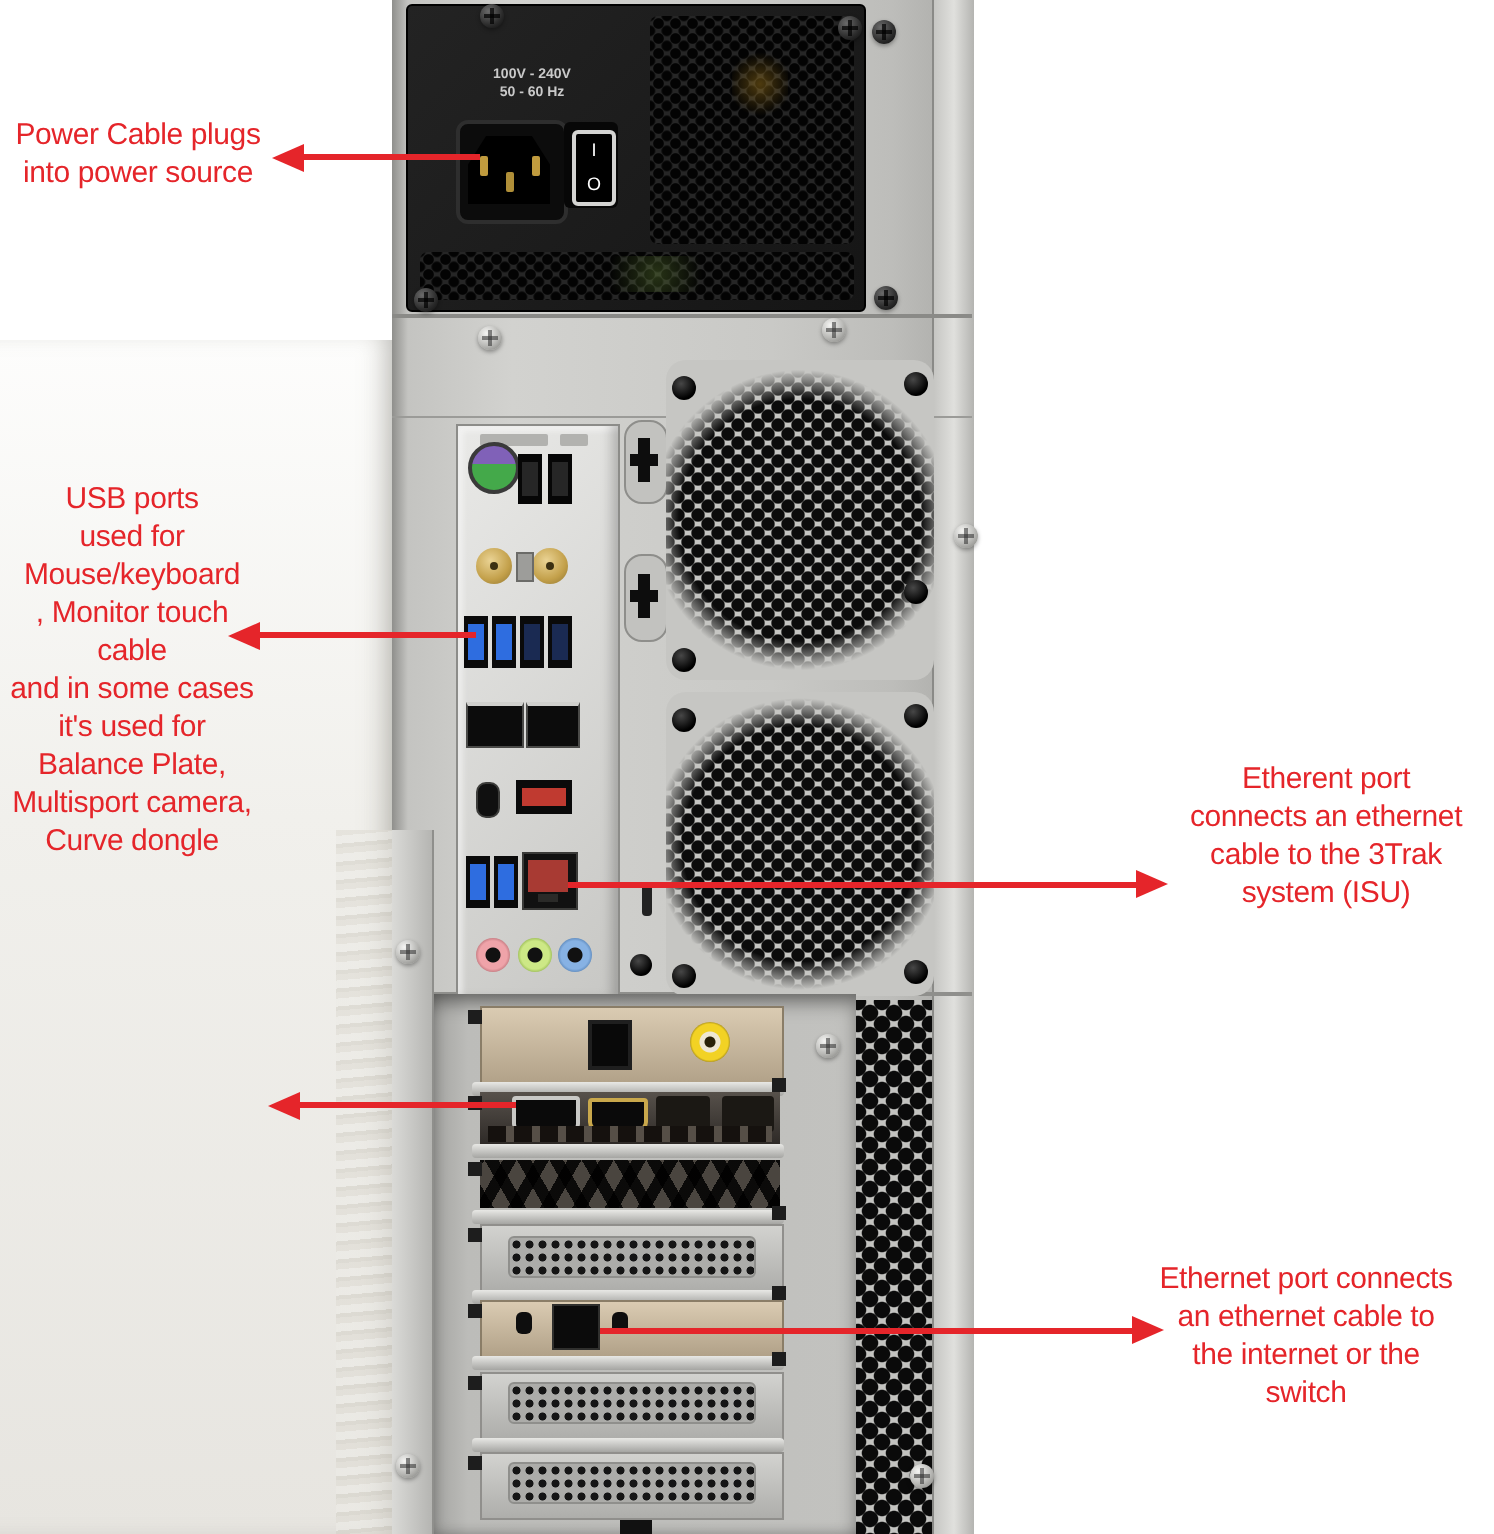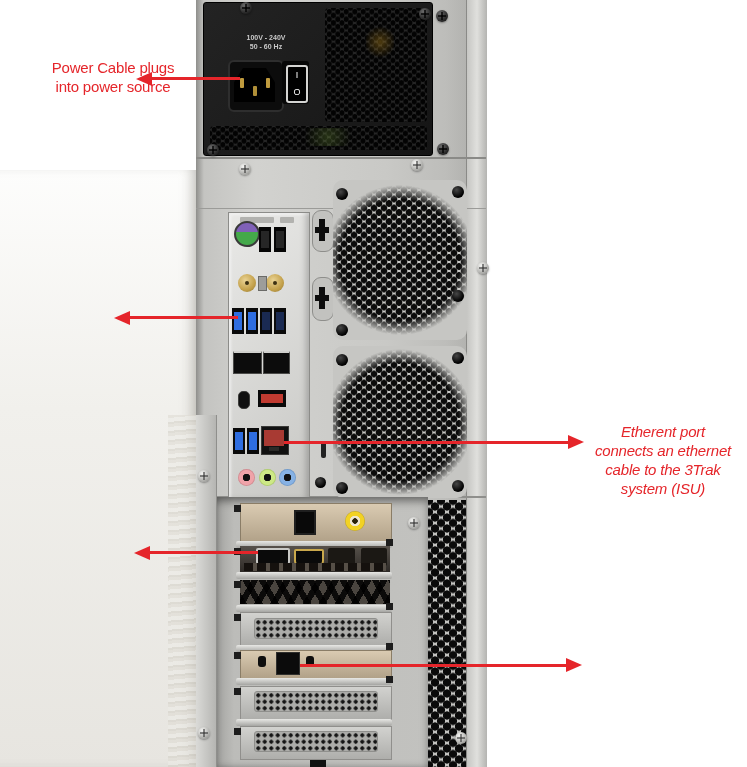--- a/index.html
+++ b/index.html
@@ -229,34 +229,48 @@
   <div class="tab" style="left:386px;top:539px;"></div>
   <div class="tab" style="left:386px;top:603px;"></div>
   <div class="tab" style="left:386px;top:643px;"></div>
   <div class="tab" style="left:386px;top:676px;"></div>
 
   <div class="abs" style="left:196px;top:415px;width:20px;height:352px;border-right:1px solid #8f8f8c;
               background:linear-gradient(90deg,#dadad7,#b5b5b2);"></div>
   <div class="screw" style="left:198px;top:470px;"></div>
   <div class="screw" style="left:198px;top:727px;"></div>
 
-  <div class="note" style="left:0;top:58px;width:138px;padding-left:44px;">Power Cable plugs
+  <div class="note" style="left:0;top:58px;width:138px;">Power Cable plugs
 into power source</div>
   <div class="ahead w" style="left:136px;top:72px;"></div>
   <div class="aline" style="left:150px;top:77px;width:90px;"></div>
 
+  <div class="note" style="left:0;top:240px;width:132px;">USB ports
+used for
+Mouse/keyboard
+, Monitor touch
+cable
+and in some cases
+it's used for
+Balance Plate,
+Multisport camera,
+Curve dongle</div>
   <div class="ahead w" style="left:114px;top:311px;"></div>
   <div class="aline" style="left:128px;top:316px;width:110px;"></div>
 
-  <div class="note" style="left:592px;top:422px;width:142px;font-style:italic;">Etherent port
+  <div class="note" style="left:592px;top:380px;width:142px;">Etherent port
 connects an ethernet
 cable to the 3Trak
 system (ISU)</div>
   <div class="aline" style="left:284px;top:441px;width:286px;"></div>
   <div class="ahead e" style="left:568px;top:435px;"></div>
 
   <div class="ahead w" style="left:134px;top:546px;"></div>
   <div class="aline" style="left:148px;top:551px;width:110px;"></div>
 
+  <div class="note" style="left:574px;top:630px;width:158px;">Ethernet port connects
+an ethernet cable to
+the internet or the
+switch</div>
   <div class="aline" style="left:300px;top:664px;width:268px;"></div>
   <div class="ahead e" style="left:566px;top:658px;"></div>
 
 </div>
 
 </body></html>

